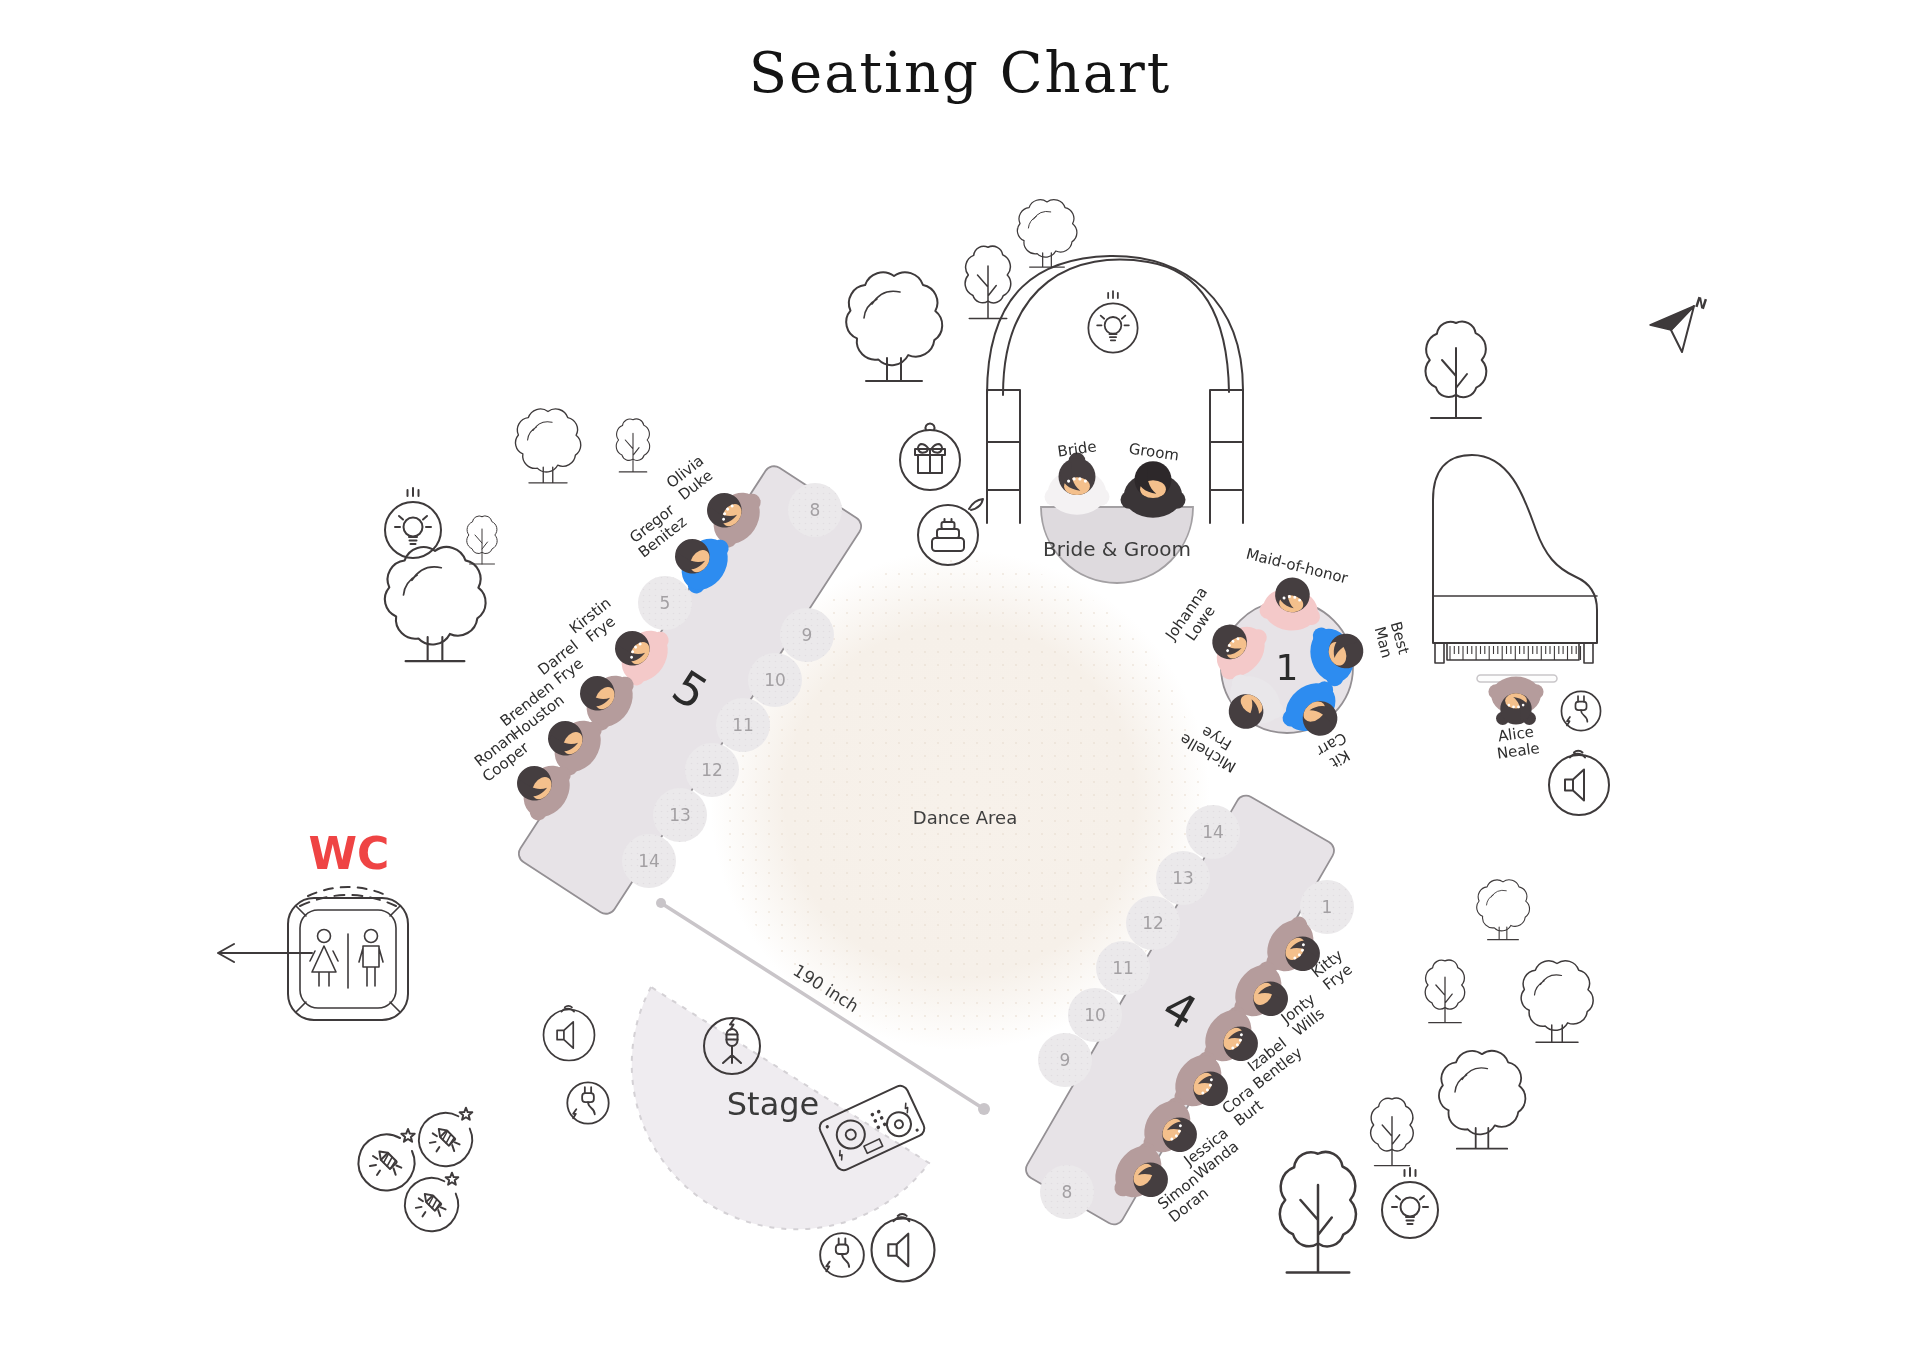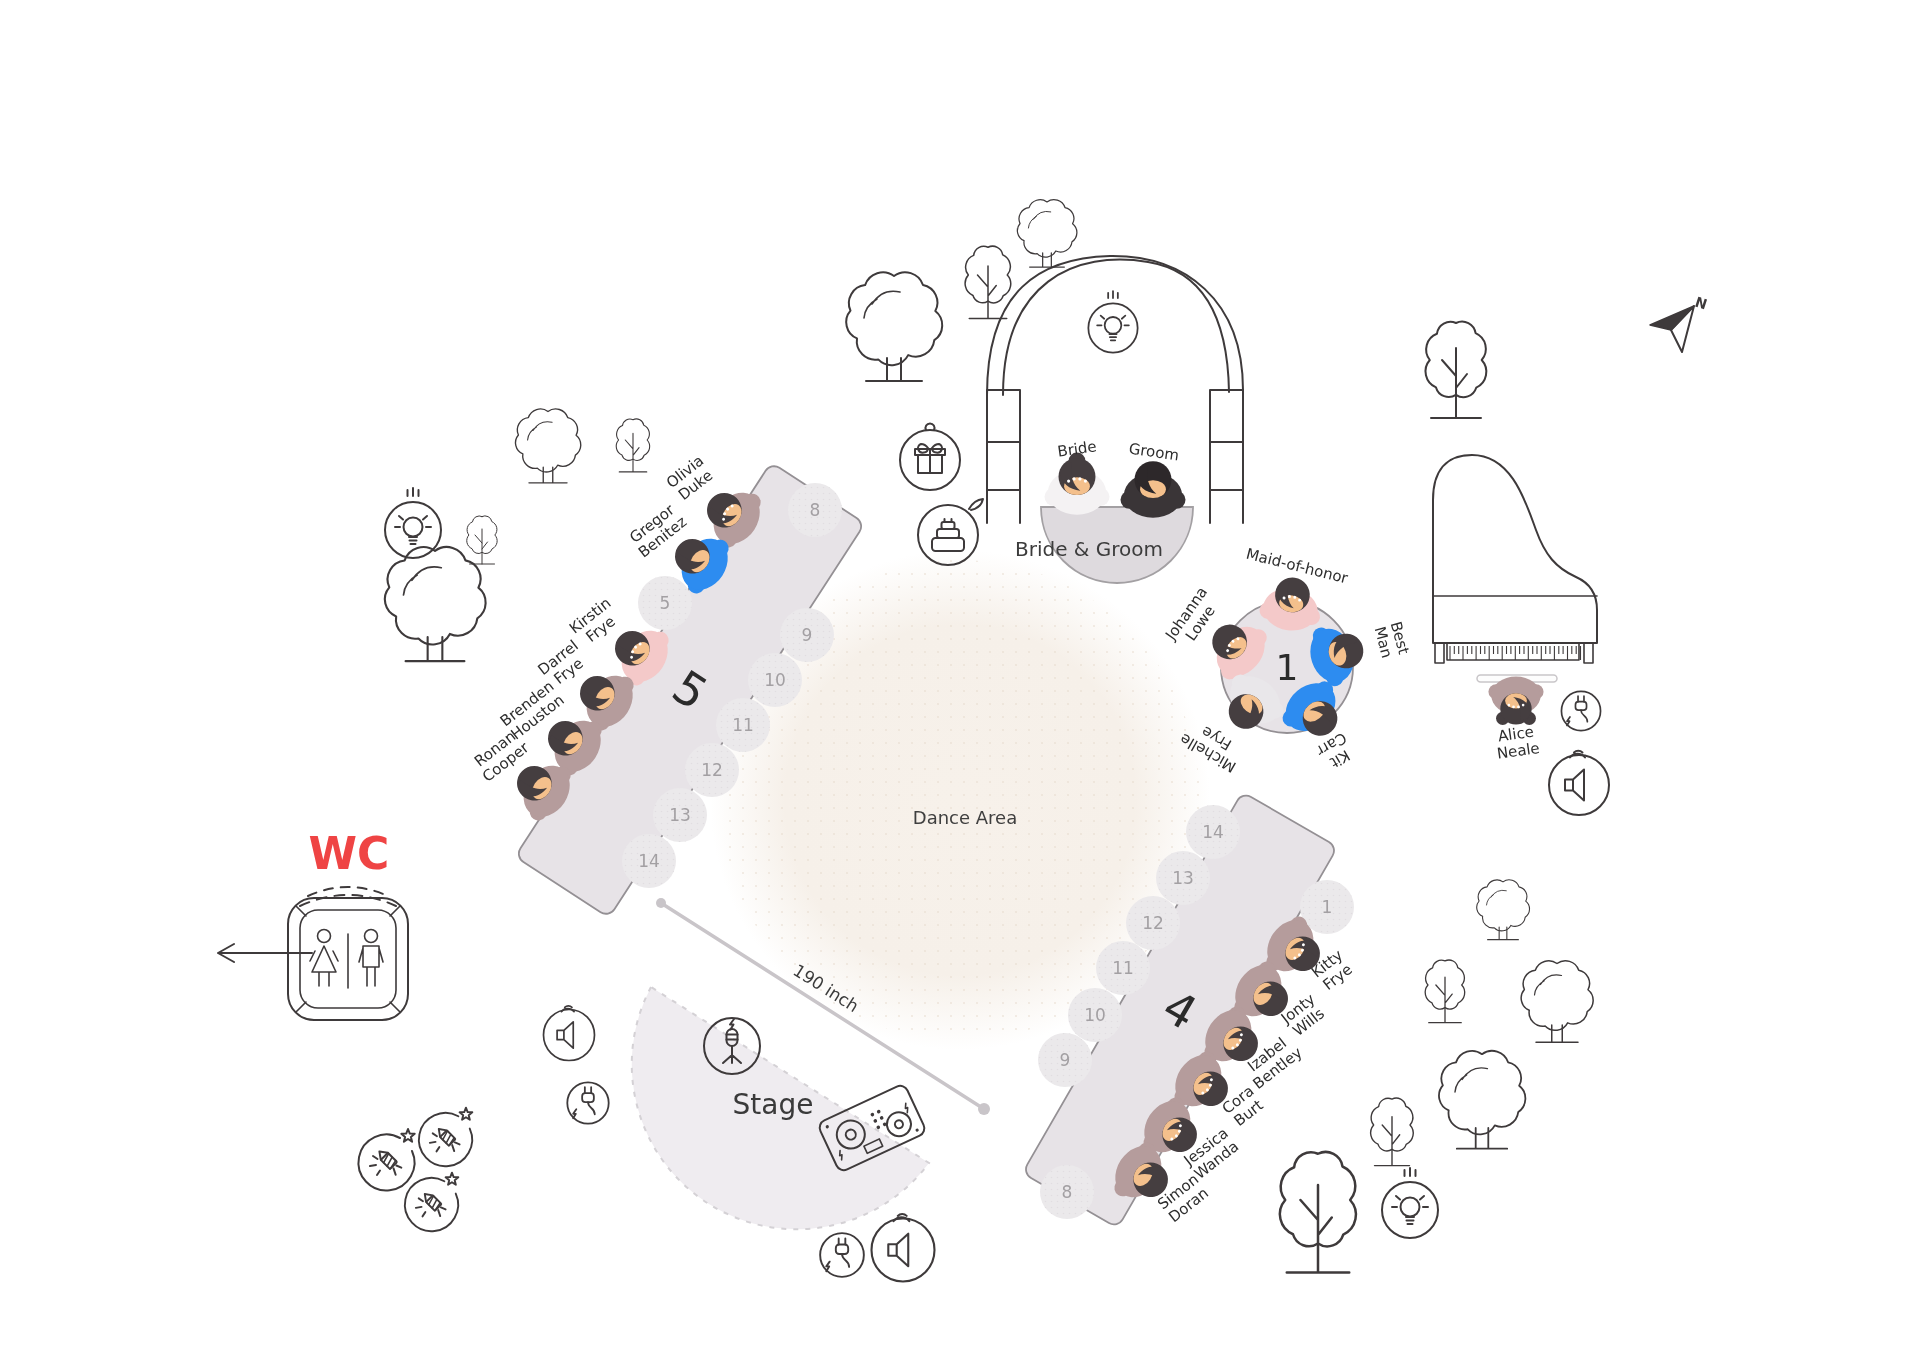--- a/index.html
+++ b/index.html
@@ -7,24 +7,24 @@
         font-family:"DejaVu Sans",sans-serif;color:#2d2d2d;}
   #scene{position:absolute;left:0;top:0;}
   .ln{fill:none;stroke:#3e3a3b;stroke-width:2;stroke-linecap:round;stroke-linejoin:round;}
   .lnth{fill:none;stroke:#3e3a3b;stroke-width:1.6;stroke-linecap:round;stroke-linejoin:round;}
   svg text{font-family:"DejaVu Sans",sans-serif;}
   .overlay{position:absolute;transform:translate(-50%,-50%);white-space:nowrap;text-align:center;}
   #title{left:960px;top:72px;font-family:"DejaVu Serif",serif;font-size:56px;letter-spacing:2px;color:#141414;}
   #subtitle{left:963px;top:136px;font-size:31px;font-weight:bold;color:#1d1d1d;letter-spacing:-0.5px;}
   #wc-label{left:349px;top:853px;font-size:44px;font-weight:bold;color:#ef4444;}
   #dance-label{left:965px;top:817px;font-size:18px;color:#3f3f3f;text-align:center;}
-  #stage-label{left:773px;top:1104px;font-size:28px;color:#3a3a3a;}
+  #stage-label{left:773px;top:1104px;font-size:32px;color:#3a3a3a;}
   #measure-label{left:826px;top:988px;font-size:17px;color:#3c3c3c;transform:translate(-50%,-50%) rotate(32.4deg);}
   #north-label{left:1701px;top:303px;font-size:14px;font-weight:bold;color:#3e3a3b;transform:translate(-50%,-50%) rotate(18deg);}
-  #headtable-label{left:1089px;top:549px;font-size:20px;color:#3c3c3c;}
+  #headtable-label{left:1117px;top:549px;font-size:20px;color:#3c3c3c;}
 </style>
 </head>
 <body>
 
 <div id="page">
   <svg id="scene" width="1920" height="1351" viewBox="0 0 1920 1351">
     <defs>
       <radialGradient id="danceGrad" cx="50%" cy="50%" r="50%">
         <stop offset="0%" stop-color="#f7f1ea"></stop>
         <stop offset="70%" stop-color="#f6f0e9"></stop>
@@ -651,19 +651,20 @@
         <text x="1332" y="970" transform="rotate(-38 1332 970)" text-anchor="middle" font-size="15" fill="#2d2d2d"><tspan x="1332" dy="-3">Kitty</tspan><tspan x="1332" dy="17">Frye</tspan></text>
         <text x="1303" y="1015" transform="rotate(-38 1303 1015)" text-anchor="middle" font-size="15" fill="#2d2d2d"><tspan x="1303" dy="-3">Jonty</tspan><tspan x="1303" dy="17">Wills</tspan></text>
         <text x="1272" y="1061" transform="rotate(-38 1272 1061)" text-anchor="middle" font-size="15" fill="#2d2d2d"><tspan x="1272" dy="-3">Izabel</tspan><tspan x="1272" dy="17">Bentley</tspan></text>
         <text x="1243" y="1106" transform="rotate(-38 1243 1106)" text-anchor="middle" font-size="15" fill="#2d2d2d"><tspan x="1243" dy="-3">Cora</tspan><tspan x="1243" dy="17">Burt</tspan></text>
         <text x="1211" y="1153" transform="rotate(-38 1211 1153)" text-anchor="middle" font-size="15" fill="#2d2d2d"><tspan x="1211" dy="-3">Jessica</tspan><tspan x="1211" dy="17">Wanda</tspan></text>
         <text x="1183" y="1198" transform="rotate(-38 1183 1198)" text-anchor="middle" font-size="15" fill="#2d2d2d"><tspan x="1183" dy="-3">Simon</tspan><tspan x="1183" dy="17">Doran</tspan></text>
         <text x="1517" y="742" transform="rotate(-8 1517 742)" text-anchor="middle" font-size="15" fill="#2d2d2d"><tspan x="1517" dy="-3">Alice</tspan><tspan x="1517" dy="17">Neale</tspan></text>
       </g>
   </svg>
 
+  <div id="title" class="overlay">Seating Chart</div>
   <div id="wc-label" class="overlay">WC</div>
   <div id="dance-label" class="overlay">Dance Area</div>
   <div id="stage-label" class="overlay">Stage</div>
   <div id="measure-label" class="overlay">190 inch</div>
   <div id="north-label" class="overlay">N</div>
   <div id="headtable-label" class="overlay">Bride &amp; Groom</div>
 </div>
 
 </body></html>

